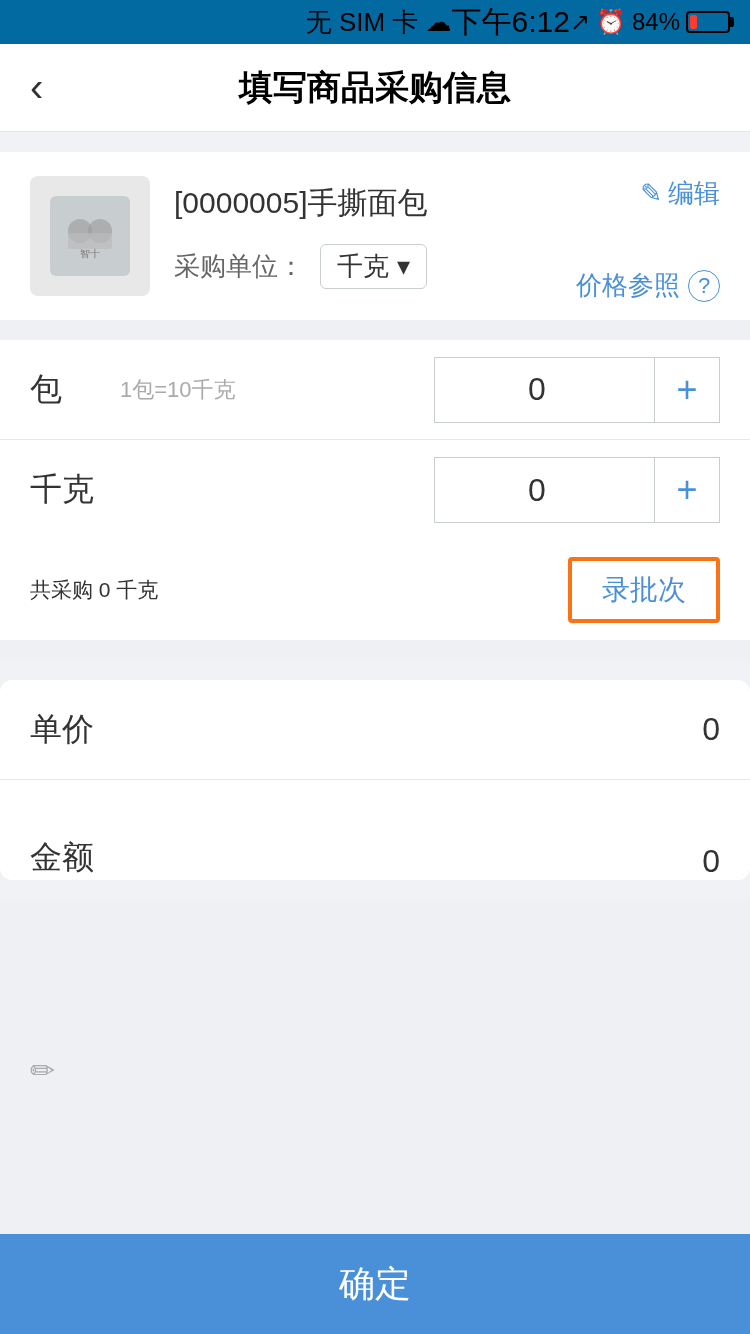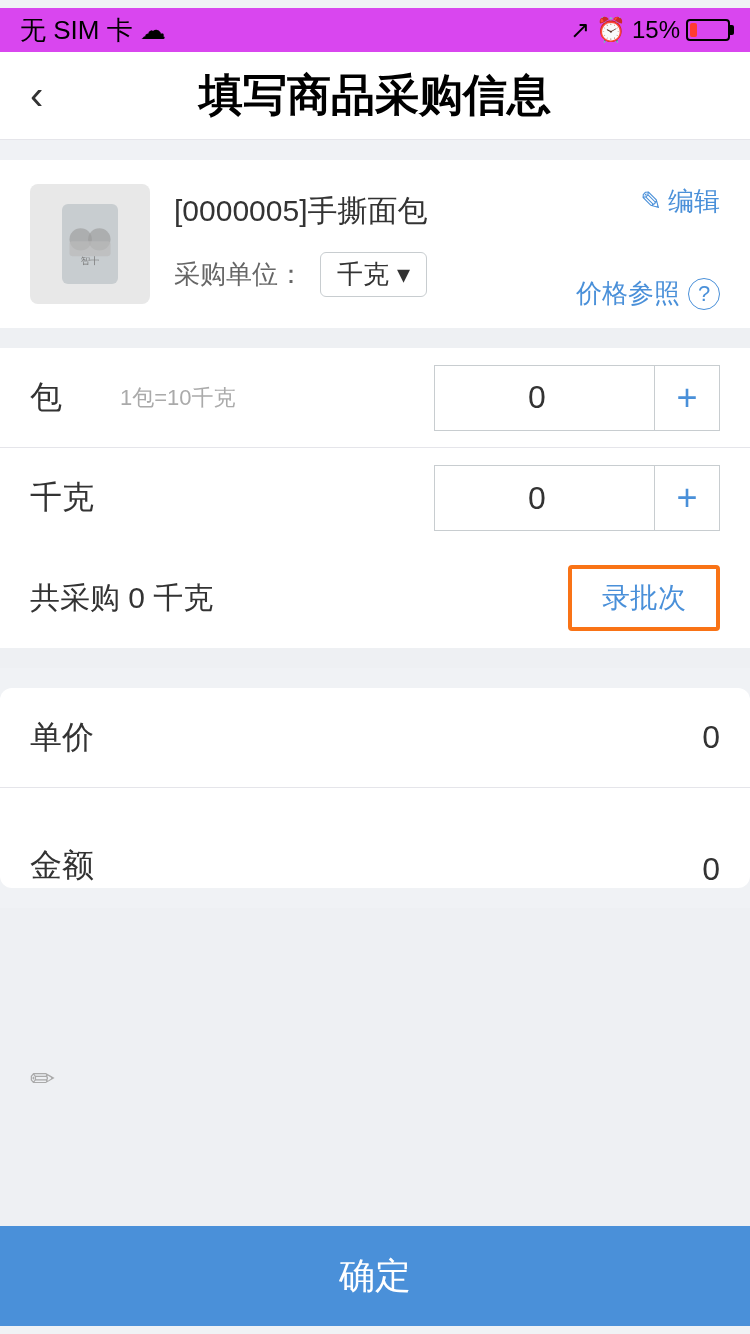--- a/index.html
+++ b/index.html
@@ -10,28 +10,27 @@
       min-height: 1334px;
       font-family: -apple-system, "PingFang SC", "Helvetica Neue", sans-serif;
       background: #f0f2f5;
       font-size: 28px;
       color: #333;
     }
 
     
     .status-bar {
       height: 44px;
-      background: #d946ef;
-      display: flex;
-      align-items: center;
-      justify-content: space-between;
+      background: #0369a1;
+      display: flex;
+      align-items: center;
+      justify-content: flex-end;
       padding: 0 20px;
       font-size: 26px;
       color: #000;
-      margin-top: 8px;
     }
     .status-left { display: flex; align-items: center; gap: 8px; }
     .status-center { font-size: 30px; font-weight: 500; }
     .status-right { display: flex; align-items: center; gap: 6px; font-size: 24px; }
     .battery-icon {
       width: 44px; height: 22px; border: 2px solid #000; border-radius: 4px; position: relative; display: inline-flex; align-items: center; padding: 2px;
     }
     .battery-icon::after {
       content: ''; position: absolute; right: -6px; top: 50%; transform: translateY(-50%);
       width: 4px; height: 10px; background: #000; border-radius: 0 2px 2px 0;
@@ -53,21 +52,21 @@
     .nav-back {
       font-size: 40px;
       color: #333;
       cursor: pointer;
       padding: 10px 10px 10px 0;
     }
     .nav-title {
       position: absolute;
       left: 50%;
       transform: translateX(-50%);
-      font-size: 44px;
+      font-size: 34px;
       font-weight: 600;
       color: #000;
     }
 
     
     .product-card {
       background: #fff;
       margin-top: 20px;
       padding: 24px 30px;
       display: flex;
@@ -79,21 +78,21 @@
       width: 120px;
       height: 120px;
       background: #e8e8e8;
       border-radius: 8px;
       display: flex;
       align-items: center;
       justify-content: center;
       flex-shrink: 0;
     }
     .product-image-inner {
-      width: 56px;
+      width: 80px;
       height: 80px;
       background: #c8cdd0;
       border-radius: 6px;
       display: flex;
       align-items: center;
       justify-content: center;
       color: #888;
       font-size: 22px;
     }
     .product-info {
@@ -209,21 +208,21 @@
     
     .total-row {
       background: #fff;
       display: flex;
       align-items: center;
       justify-content: space-between;
       padding: 0 30px;
       height: 100px;
     }
     .total-label {
-      font-size: 30px;
+      font-size: 21px;
       color: #333;
     }
     .record-btn {
       border: 4px solid #f97316;
       color: #4a90d9;
       background: #fff;
       padding: 10px 30px;
       font-size: 28px;
       border-radius: 4px;
       cursor: pointer;
@@ -276,21 +275,21 @@
       background: transparent;
       border: none;
       outline: none;
       flex: 1;
       font-family: inherit;
     }
 
     
     .confirm-btn {
       position: fixed;
-      bottom: 8px;
+      bottom: 0;
       left: 0;
       width: 750px;
       height: 100px;
       background: #4a90d9;
       color: #fff;
       font-size: 36px;
       border: none;
       cursor: pointer;
       display: flex;
       align-items: center;
@@ -302,24 +301,25 @@
       height: 100px;
     }
   </style>
 </head>
 <body>
 
 <div class="status-bar">
   <div class="status-left">
     <span>无 SIM 卡 ☁</span>
   </div>
+  <div class="status-center">下午6:12</div>
   <div class="status-right">
     <span>↗</span>
     <span>⏰</span>
-    <span>15%</span>
+    <span>84%</span>
     <div class="battery-icon">
       <div class="battery-fill"></div>
     </div>
   </div>
 </div>
 
 <div class="nav-bar">
   <span class="nav-back">‹</span>
   <span class="nav-title">填写商品采购信息</span>
 </div>

